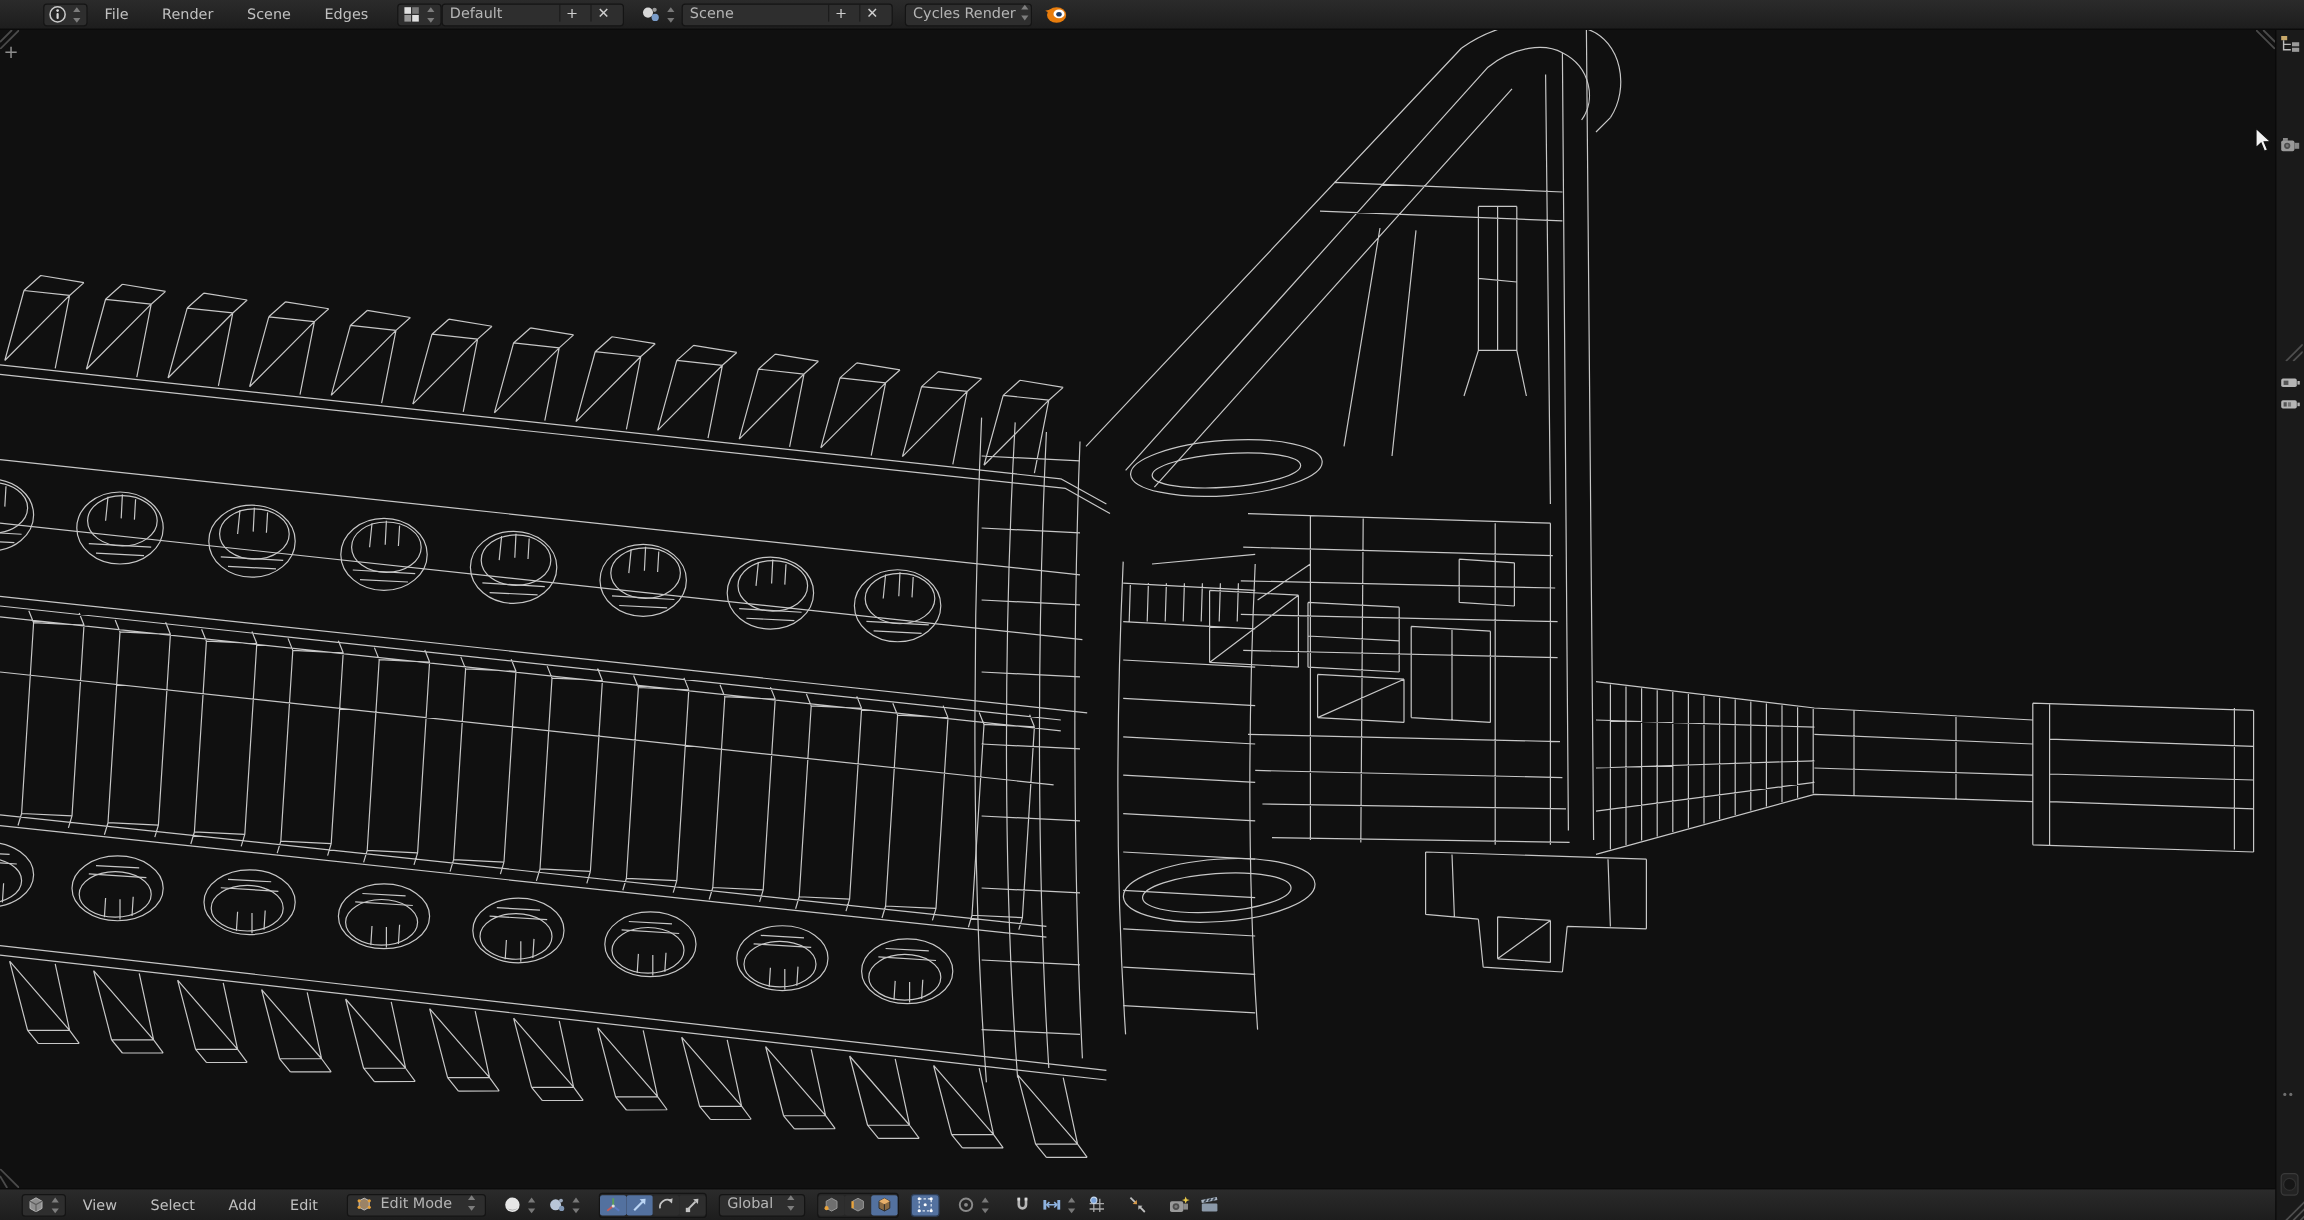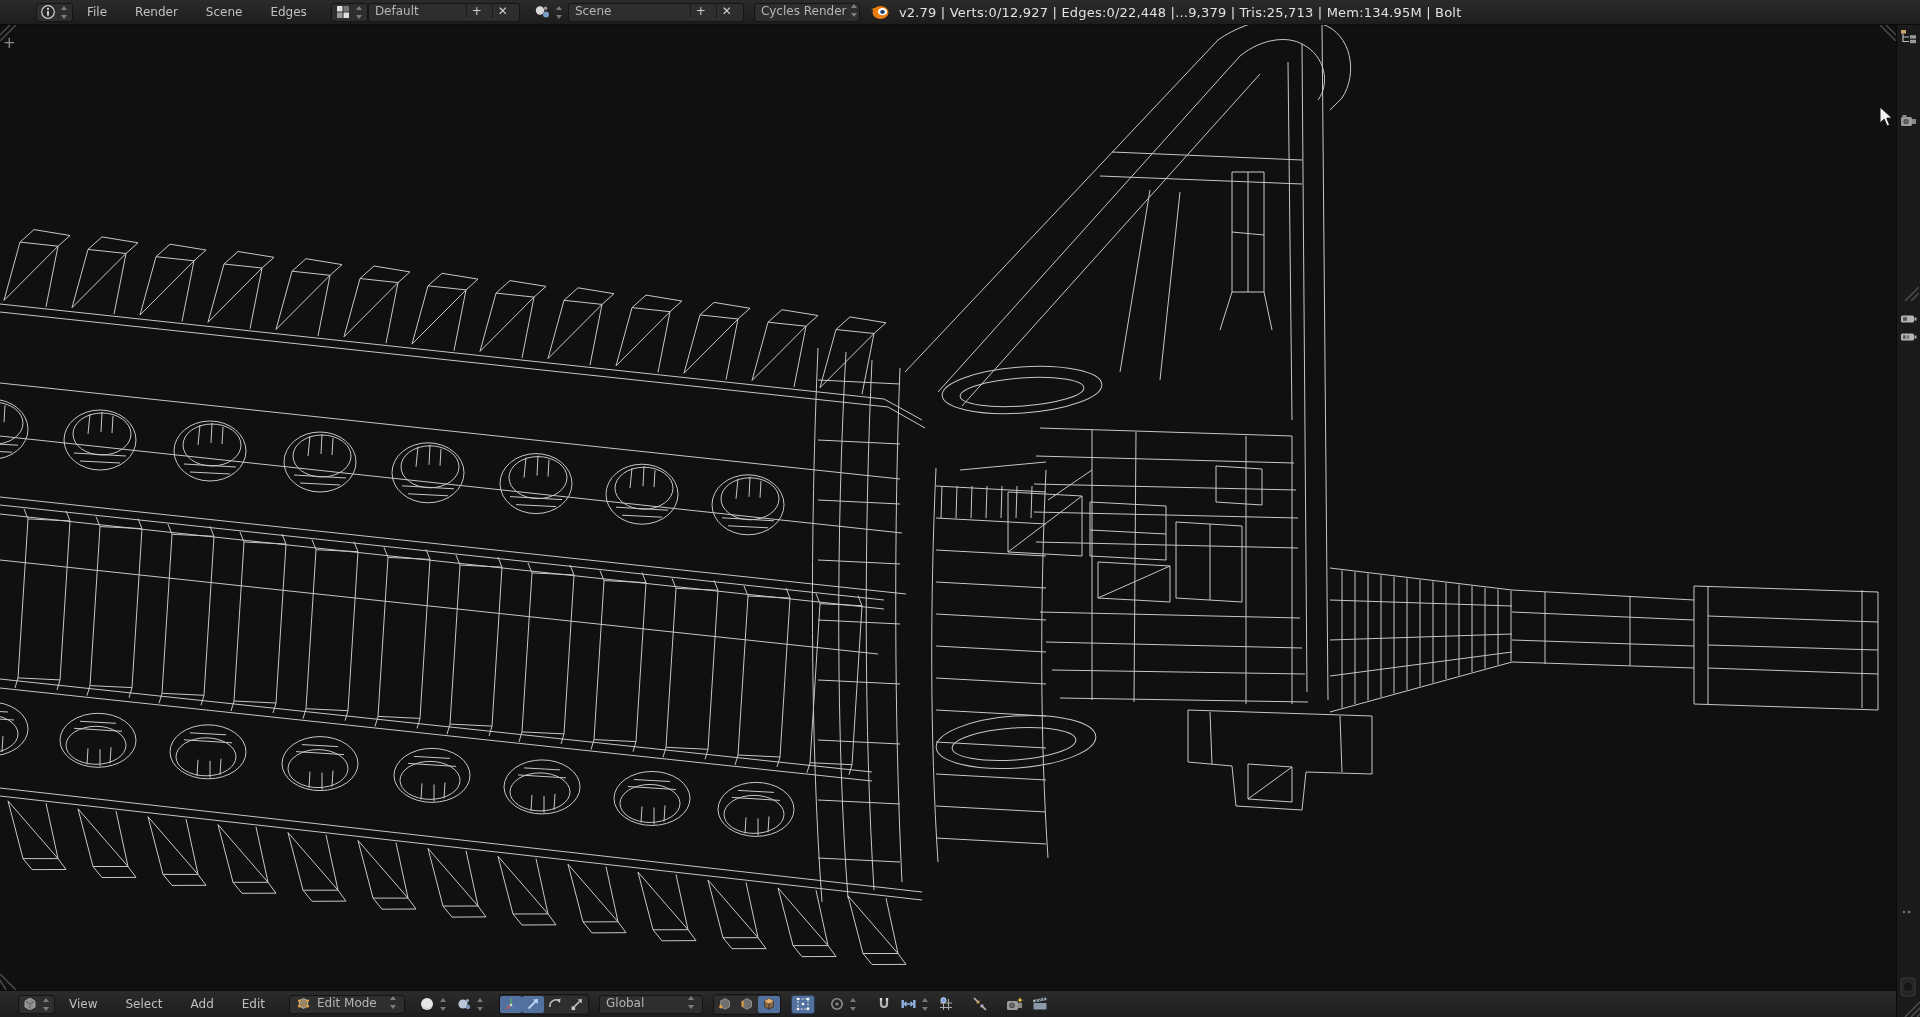--- a/index.html
+++ b/index.html
@@ -88,21 +88,20 @@
     <span style="flex:1">Cycles Render</span>
     <span class="stp"></span>
   </div>
   <div class="sep" style="width:18px"></div>
   <svg width="19" height="16" viewBox="0 0 19 16">
     <ellipse cx="10.5" cy="8.5" rx="8" ry="6.5" fill="#e87d0d"></ellipse>
     <ellipse cx="12.5" cy="7.6" rx="4.6" ry="3.7" fill="#fff"></ellipse>
     <ellipse cx="12.5" cy="7.9" rx="2.3" ry="1.9" fill="#1b3a66"></ellipse>
     <path d="M1 5 L8 3.2 L5 7 Z" fill="#e87d0d"></path>
   </svg>
-  <span id="stats">v2.79 | Verts:0/12,927 | Edges:0/22,448 |...9,379 | Tris:25,713 | Mem:134.95M | Bolt</span>
 </div>
 
 <div id="viewport">
   <svg id="wire" width="1896" height="965" viewBox="0 25 1896 965">
       <path d="M4.0 300.4L20.0 242.1M20.0 242.1L58.0 246.2M58.0 246.2L46.0 306.9M20.0 242.1L34.0 229.6M34.0 229.6L70.0 235.5M70.0 235.5L58.0 246.2M4.0 300.4L58.0 246.2M72.0 307.7L88.0 249.4M88.0 249.4L126.0 253.5M126.0 253.5L114.0 314.2M88.0 249.4L102.0 236.9M102.0 236.9L138.0 242.8M138.0 242.8L126.0 253.5M72.0 307.7L126.0 253.5M140.0 315.0L156.0 256.7M156.0 256.7L194.0 260.8M194.0 260.8L182.0 321.5M156.0 256.7L170.0 244.2M170.0 244.2L206.0 250.0M206.0 250.0L194.0 260.8M140.0 315.0L194.0 260.8M208.0 322.3L224.0 264.0M224.0 264.0L262.0 268.0M262.0 268.0L250.0 328.8M224.0 264.0L238.0 251.5M238.0 251.5L274.0 257.3M274.0 257.3L262.0 268.0M208.0 322.3L262.0 268.0M276.0 329.5L292.0 271.2M292.0 271.2L330.0 275.3M330.0 275.3L318.0 336.0M292.0 271.2L306.0 258.7M306.0 258.7L342.0 264.6M342.0 264.6L330.0 275.3M276.0 329.5L330.0 275.3M344.0 336.8L360.0 278.5M360.0 278.5L398.0 282.6M398.0 282.6L386.0 343.3M360.0 278.5L374.0 266.0M374.0 266.0L410.0 271.9M410.0 271.9L398.0 282.6M344.0 336.8L398.0 282.6M412.0 344.1L428.0 285.8M428.0 285.8L466.0 289.9M466.0 289.9L454.0 350.6M428.0 285.8L442.0 273.3M442.0 273.3L478.0 279.1M478.0 279.1L466.0 289.9M412.0 344.1L466.0 289.9M480.0 351.4L496.0 293.1M496.0 293.1L534.0 297.1M534.0 297.1L522.0 357.9M496.0 293.1L510.0 280.6M510.0 280.6L546.0 286.4M546.0 286.4L534.0 297.1M480.0 351.4L534.0 297.1M548.0 358.6L564.0 300.3M564.0 300.3L602.0 304.4M602.0 304.4L590.0 365.1M564.0 300.3L578.0 287.8M578.0 287.8L614.0 293.7M614.0 293.7L602.0 304.4M548.0 358.6L602.0 304.4M616.0 365.9L632.0 307.6M632.0 307.6L670.0 311.7M670.0 311.7L658.0 372.4M632.0 307.6L646.0 295.1M646.0 295.1L682.0 301.0M682.0 301.0L670.0 311.7M616.0 365.9L670.0 311.7M684.0 373.2L700.0 314.9M700.0 314.9L738.0 319.0M738.0 319.0L726.0 379.7M700.0 314.9L714.0 302.4M714.0 302.4L750.0 308.3M750.0 308.3L738.0 319.0M684.0 373.2L738.0 319.0M752.0 380.5L768.0 322.2M768.0 322.2L806.0 326.2M806.0 326.2L794.0 387.0M768.0 322.2L782.0 309.7M782.0 309.7L818.0 315.5M818.0 315.5L806.0 326.2M752.0 380.5L806.0 326.2M820.0 387.7L836.0 329.5M836.0 329.5L874.0 333.5M874.0 333.5L862.0 394.2M836.0 329.5L850.0 316.9M850.0 316.9L886.0 322.8M886.0 322.8L874.0 333.5M820.0 387.7L874.0 333.5M0.0 304.0L884.0 399.0M0.0 312.0L888.0 407.0M0.0 383.0L900.0 479.0M0.0 436.0L902.0 533.0M0.0 497.0L906.0 594.0M-34.0 442.2L18.0 445.2M-28.0 450.2L12.0 452.2M-18.0 403.2L-20.0 423.2M-6.0 401.2L-7.0 421.2M5.0 405.2L4.0 422.2M74.0 453.0L126.0 456.0M80.0 461.0L120.0 463.0M90.0 414.0L88.0 434.0M102.0 412.0L101.0 432.0M113.0 416.0L112.0 433.0M184.0 464.0L236.0 467.0M190.0 472.0L230.0 474.0M200.0 425.0L198.0 445.0M212.0 423.0L211.0 443.0M223.0 427.0L222.0 444.0M294.0 475.0L346.0 478.0M300.0 483.0L340.0 485.0M310.0 436.0L308.0 456.0M322.0 434.0L321.0 454.0M333.0 438.0L332.0 455.0M402.0 485.8L454.0 488.8M408.0 493.8L448.0 495.8M418.0 446.8L416.0 466.8M430.0 444.8L429.0 464.8M441.0 448.8L440.0 465.8M510.0 496.6L562.0 499.6M516.0 504.6L556.0 506.6M526.0 457.6L524.0 477.6M538.0 455.6L537.0 475.6M549.0 459.6L548.0 476.6M616.0 507.2L668.0 510.2M622.0 515.2L662.0 517.2M632.0 468.2L630.0 488.2M644.0 466.2L643.0 486.2M655.0 470.2L654.0 487.2M722.0 517.8L774.0 520.8M728.0 525.8L768.0 527.8M738.0 478.8L736.0 498.8M750.0 476.8L749.0 496.8M761.0 480.8L760.0 497.8M0.0 505.0L884.0 600.0M0.0 514.0L884.0 609.0M0.0 679.0L872.0 772.0M0.0 688.0L872.0 781.0M0.0 560.0L878.0 654.0M28.0 518.9L18.0 677.9M70.0 520.9L60.0 679.9M28.0 518.9L70.0 520.9M18.0 677.9L60.0 679.9M28.0 518.9L24.0 508.9M70.0 520.9L66.0 510.9M18.0 677.9L15.0 687.9M60.0 679.9L57.0 689.9M100.0 526.6L90.0 685.6M142.0 528.6L132.0 687.6M100.0 526.6L142.0 528.6M90.0 685.6L132.0 687.6M100.0 526.6L96.0 516.6M142.0 528.6L138.0 518.6M90.0 685.6L87.0 695.6M132.0 687.6L129.0 697.6M172.0 534.3L162.0 693.3M214.0 536.3L204.0 695.3M172.0 534.3L214.0 536.3M162.0 693.3L204.0 695.3M172.0 534.3L168.0 524.3M214.0 536.3L210.0 526.3M162.0 693.3L159.0 703.3M204.0 695.3L201.0 705.3M244.0 542.0L234.0 701.0M286.0 544.0L276.0 703.0M244.0 542.0L286.0 544.0M234.0 701.0L276.0 703.0M244.0 542.0L240.0 532.0M286.0 544.0L282.0 534.0M234.0 701.0L231.0 711.0M276.0 703.0L273.0 713.0M316.0 549.7L306.0 708.7M358.0 551.7L348.0 710.7M316.0 549.7L358.0 551.7M306.0 708.7L348.0 710.7M316.0 549.7L312.0 539.7M358.0 551.7L354.0 541.7M306.0 708.7L303.0 718.7M348.0 710.7L345.0 720.7M388.0 557.4L378.0 716.4M430.0 559.4L420.0 718.4M388.0 557.4L430.0 559.4M378.0 716.4L420.0 718.4M388.0 557.4L384.0 547.4M430.0 559.4L426.0 549.4M378.0 716.4L375.0 726.4M420.0 718.4L417.0 728.4M460.0 565.1L450.0 724.1M502.0 567.1L492.0 726.1M460.0 565.1L502.0 567.1M450.0 724.1L492.0 726.1M460.0 565.1L456.0 555.1M502.0 567.1L498.0 557.1M450.0 724.1L447.0 734.1M492.0 726.1L489.0 736.1M532.0 572.9L522.0 731.9M574.0 574.9L564.0 733.9M532.0 572.9L574.0 574.9M522.0 731.9L564.0 733.9M532.0 572.9L528.0 562.9M574.0 574.9L570.0 564.9M522.0 731.9L519.0 741.9M564.0 733.9L561.0 743.9M604.0 580.6L594.0 739.6M646.0 582.6L636.0 741.6M604.0 580.6L646.0 582.6M594.0 739.6L636.0 741.6M604.0 580.6L600.0 570.6M646.0 582.6L642.0 572.6M594.0 739.6L591.0 749.6M636.0 741.6L633.0 751.6M676.0 588.3L666.0 747.3M718.0 590.3L708.0 749.3M676.0 588.3L718.0 590.3M666.0 747.3L708.0 749.3M676.0 588.3L672.0 578.3M718.0 590.3L714.0 580.3M666.0 747.3L663.0 757.3M708.0 749.3L705.0 759.3M748.0 596.0L738.0 755.0M790.0 598.0L780.0 757.0M748.0 596.0L790.0 598.0M738.0 755.0L780.0 757.0M748.0 596.0L744.0 586.0M790.0 598.0L786.0 588.0M738.0 755.0L735.0 765.0M780.0 757.0L777.0 767.0M820.0 603.7L810.0 762.7M862.0 605.7L852.0 764.7M820.0 603.7L862.0 605.7M810.0 762.7L852.0 764.7M820.0 603.7L816.0 593.7M862.0 605.7L858.0 595.7M810.0 762.7L807.0 772.7M852.0 764.7L849.0 774.7M-34.0 717.0L14.0 720.0M-28.0 710.0L8.0 712.0M-20.0 737.0L-21.0 753.0M-8.0 738.0L-8.0 755.0M3.0 736.0L2.0 752.0M74.0 728.3L122.0 731.3M80.0 721.3L116.0 723.3M88.0 748.3L87.0 764.3M100.0 749.3L100.0 766.3M111.0 747.3L110.0 763.3M184.0 739.8L232.0 742.8M190.0 732.8L226.0 734.8M198.0 759.8L197.0 775.8M210.0 760.8L210.0 777.8M221.0 758.8L220.0 774.8M296.0 751.6L344.0 754.6M302.0 744.6L338.0 746.6M310.0 771.6L309.0 787.6M322.0 772.6L322.0 789.6M333.0 770.6L332.0 786.6M408.0 763.4L456.0 766.4M414.0 756.4L450.0 758.4M422.0 783.4L421.0 799.4M434.0 784.4L434.0 801.4M445.0 782.4L444.0 798.4M518.0 774.9L566.0 777.9M524.0 767.9L560.0 769.9M532.0 794.9L531.0 810.9M544.0 795.9L544.0 812.9M555.0 793.9L554.0 809.9M628.0 786.5L676.0 789.5M634.0 779.5L670.0 781.5M642.0 806.5L641.0 822.5M654.0 807.5L654.0 824.5M665.0 805.5L664.0 821.5M732.0 797.4L780.0 800.4M738.0 790.4L774.0 792.4M746.0 817.4L745.0 833.4M758.0 818.4L758.0 835.4M769.0 816.4L768.0 832.4M0.0 788.0L922.0 892.0M0.0 796.0L922.0 900.0M8.0 800.9L23.0 858.6M23.0 858.6L58.0 858.6M58.0 858.6L46.0 803.2M8.0 800.9L58.0 858.6M23.0 858.6L32.0 869.6M32.0 869.6L66.0 869.5M66.0 869.5L58.0 858.6M78.0 808.8L93.0 866.5M93.0 866.5L128.0 866.5M128.0 866.5L116.0 811.1M78.0 808.8L128.0 866.5M93.0 866.5L102.0 877.5M102.0 877.5L136.0 877.4M136.0 877.4L128.0 866.5M148.0 816.7L163.0 874.4M163.0 874.4L198.0 874.4M198.0 874.4L186.0 819.0M148.0 816.7L198.0 874.4M163.0 874.4L172.0 885.4M172.0 885.4L206.0 885.3M206.0 885.3L198.0 874.4M218.0 824.6L233.0 882.3M233.0 882.3L268.0 882.3M268.0 882.3L256.0 826.9M218.0 824.6L268.0 882.3M233.0 882.3L242.0 893.3M242.0 893.3L276.0 893.2M276.0 893.2L268.0 882.3M288.0 832.5L303.0 890.2M303.0 890.2L338.0 890.2M338.0 890.2L326.0 834.8M288.0 832.5L338.0 890.2M303.0 890.2L312.0 901.3M312.0 901.3L346.0 901.1M346.0 901.1L338.0 890.2M358.0 840.5L373.0 898.1M373.0 898.1L408.0 898.1M408.0 898.1L396.0 842.7M358.0 840.5L408.0 898.1M373.0 898.1L382.0 909.2M382.0 909.2L416.0 909.0M416.0 909.0L408.0 898.1M428.0 848.4L443.0 906.1M443.0 906.1L478.0 906.0M478.0 906.0L466.0 850.7M428.0 848.4L478.0 906.0M443.0 906.1L452.0 917.1M452.0 917.1L486.0 916.9M486.0 916.9L478.0 906.0M498.0 856.3L513.0 914.0M513.0 914.0L548.0 913.9M548.0 913.9L536.0 858.6M498.0 856.3L548.0 913.9M513.0 914.0L522.0 925.0M522.0 925.0L556.0 924.8M556.0 924.8L548.0 913.9M568.0 864.2L583.0 921.9M583.0 921.9L618.0 921.8M618.0 921.8L606.0 866.5M568.0 864.2L618.0 921.8M583.0 921.9L592.0 932.9M592.0 932.9L626.0 932.7M626.0 932.7L618.0 921.8M638.0 872.1L653.0 929.8M653.0 929.8L688.0 929.7M688.0 929.7L676.0 874.4M638.0 872.1L688.0 929.7M653.0 929.8L662.0 940.8M662.0 940.8L696.0 940.6M696.0 940.6L688.0 929.7M708.0 880.0L723.0 937.7M723.0 937.7L758.0 937.7M758.0 937.7L746.0 882.3M708.0 880.0L758.0 937.7M723.0 937.7L732.0 948.7M732.0 948.7L766.0 948.6M766.0 948.6L758.0 937.7M778.0 887.9L793.0 945.6M793.0 945.6L828.0 945.6M828.0 945.6L816.0 890.2M778.0 887.9L828.0 945.6M793.0 945.6L802.0 956.6M802.0 956.6L836.0 956.5M836.0 956.5L828.0 945.6M848.0 895.8L863.0 953.5M863.0 953.5L898.0 953.5M898.0 953.5L886.0 898.1M848.0 895.8L898.0 953.5M863.0 953.5L872.0 964.5M872.0 964.5L906.0 964.4M906.0 964.4L898.0 953.5M818.0 380.0L900.0 384.0M818.0 440.0L900.0 444.0M818.0 500.0L900.0 504.0M818.0 560.0L900.0 564.0M818.0 620.0L900.0 624.0M818.0 680.0L900.0 684.0M818.0 740.0L900.0 744.0M818.0 800.0L900.0 804.0M818.0 858.0L900.0 862.0M884.0 399.0L922.0 420.0M888.0 407.0L925.0 428.0M936.0 486.0L1046.0 492.0M936.0 518.0L1046.0 524.0M936.0 550.0L1046.0 556.0M936.0 582.0L1046.0 588.0M936.0 614.0L1046.0 620.0M936.0 646.0L1046.0 652.0M936.0 678.0L1046.0 684.0M936.0 710.0L1046.0 716.0M936.0 742.0L1046.0 748.0M936.0 774.0L1046.0 780.0M936.0 806.0L1046.0 812.0M936.0 838.0L1046.0 844.0M942.0 486.0L941.0 518.0M957.0 486.0L956.0 518.0M972.0 486.0L971.0 518.0M987.0 486.0L986.0 518.0M1002.0 486.0L1001.0 518.0M1017.0 486.0L1016.0 518.0M1032.0 486.0L1031.0 518.0M960.0 470.0L1046.0 462.0M1048.0 500.0L1092.0 470.0M1218.0 40.0L905.0 372.0M1240.0 56.0L938.0 392.0M1260.0 74.0L962.0 406.0M1322.0 24.0L1328.0 700.0M1302.0 44.0L1307.0 692.0M1288.0 62.0L1292.0 420.0M1342.0 98.0L1330.0 110.0M1112.0 152.0L1302.0 160.0M1100.0 176.0L1302.0 184.0M1232.0 172.0L1232.0 292.0M1248.0 172.0L1248.0 292.0M1264.0 172.0L1264.0 292.0M1232.0 172.0L1264.0 172.0M1232.0 292.0L1264.0 292.0M1232.0 232.0L1264.0 235.0M1232.0 292.0L1220.0 330.0M1264.0 292.0L1272.0 330.0M1150.0 190.0L1120.0 372.0M1180.0 192.0L1160.0 380.0M1040.0 428.0L1292.0 436.0M1036.0 456.0L1294.0 463.0M1034.0 484.0L1296.0 490.0M1034.0 512.0L1298.0 518.0M1036.0 542.0L1298.0 548.0M1040.0 612.0L1300.0 618.0M1046.0 642.0L1302.0 648.0M1052.0 670.0L1305.0 674.0M1060.0 698.0L1308.0 702.0M1092.0 430.0L1092.0 700.0M1136.0 432.0L1134.0 702.0M1246.0 436.0L1246.0 704.0M1292.0 436.0L1292.0 704.0M1008.0 492.0L1082.0 496.0M1082.0 496.0L1082.0 556.0M1008.0 552.0L1082.0 556.0M1008.0 492.0L1008.0 552.0M1008.0 552.0L1082.0 496.0M1090.0 502.0L1166.0 506.0M1166.0 506.0L1166.0 560.0M1090.0 556.0L1166.0 560.0M1090.0 502.0L1090.0 556.0M1090.0 530.0L1166.0 534.0M1098.0 562.0L1170.0 566.0M1170.0 566.0L1170.0 602.0M1098.0 598.0L1170.0 602.0M1098.0 562.0L1098.0 598.0M1098.0 598.0L1170.0 566.0M1176.0 522.0L1242.0 526.0M1242.0 526.0L1242.0 602.0M1176.0 598.0L1242.0 602.0M1176.0 522.0L1176.0 598.0M1210.0 524.0L1210.0 600.0M1216.0 466.0L1262.0 469.0M1262.0 469.0L1262.0 505.0M1216.0 502.0L1262.0 505.0M1216.0 466.0L1216.0 502.0M1188.0 710.0L1372.0 716.0M1188.0 710.0L1188.0 762.0M1188.0 762.0L1232.0 766.0M1232.0 766.0L1236.0 806.0M1236.0 806.0L1302.0 810.0M1302.0 810.0L1306.0 772.0M1306.0 772.0L1372.0 774.0M1372.0 716.0L1372.0 774.0M1248.0 764.0L1292.0 767.0M1292.0 767.0L1292.0 802.0M1248.0 799.0L1292.0 802.0M1248.0 764.0L1248.0 799.0M1248.0 799.0L1292.0 767.0M1210.0 712.0L1212.0 764.0M1340.0 716.0L1342.0 772.0M1330.0 568.0L1512.0 590.0M1330.0 712.0L1512.0 662.0M1342.0 570.5L1342.0 707.7M1355.0 572.0L1355.0 704.1M1368.0 573.6L1368.0 700.5M1381.0 575.2L1381.0 697.0M1394.0 576.7L1394.0 693.4M1407.0 578.3L1407.0 689.8M1420.0 579.9L1420.0 686.3M1433.0 581.5L1433.0 682.7M1446.0 583.0L1446.0 679.1M1459.0 584.6L1459.0 675.5M1472.0 586.2L1472.0 672.0M1485.0 587.8L1485.0 668.4M1498.0 589.3L1498.0 664.8M1511.0 590.9L1511.0 661.2M1330.0 600.0L1512.0 606.0M1330.0 640.0L1512.0 634.0M1330.0 676.0L1512.0 652.0M1512.0 590.0L1694.0 600.0M1512.0 662.0L1694.0 668.0M1512.0 612.0L1694.0 620.0M1512.0 640.0L1694.0 646.0M1545.0 592.0L1545.0 664.0M1630.0 596.0L1630.0 666.0M1694.0 586.0L1878.0 592.0M1694.0 704.0L1878.0 710.0M1694.0 586.0L1694.0 704.0M1708.0 587.0L1708.0 705.0M1708.0 616.0L1878.0 622.0M1708.0 645.0L1878.0 650.0M1708.0 668.0L1878.0 674.0M1862.0 590.0L1862.0 708.0M1878.0 592.0L1878.0 710.0" stroke="#c7c7c7" stroke-width="1" fill="none"></path>
       <path d="M818 348 C810 530 810 740 822 902 M846 352 C836 530 836 740 848 898 M872 360 C864 530 864 730 874 890 M900 368 C894 520 894 720 902 882 M936 468 C930 600 930 740 938 862 M1046 470 C1040 600 1040 740 1048 858 M1218 40 C1252 16 1298 12 1322 24 M1240 56 C1262 38 1288 36 1302 44 M1322 24 C1352 34 1358 74 1342 98 M1302 44 C1326 56 1330 84 1318 100" stroke="#c7c7c7" stroke-width="1" fill="none"></path>
       <ellipse cx="-8" cy="429.2" rx="36" ry="30" stroke="#c7c7c7" stroke-width="1" fill="none"></ellipse>
       <ellipse cx="-6" cy="423.2" rx="29" ry="21" stroke="#c7c7c7" stroke-width="1" fill="none"></ellipse>
       <ellipse cx="100" cy="440" rx="36" ry="30" stroke="#c7c7c7" stroke-width="1" fill="none"></ellipse>
       <ellipse cx="102" cy="434" rx="29" ry="21" stroke="#c7c7c7" stroke-width="1" fill="none"></ellipse>
@@ -260,21 +259,21 @@
     </div>
     <div class="ibtn">
       <svg width="16" height="16" viewBox="0 0 16 16">
         <path d="M4 12 L10.5 5.5" stroke="#c4c4c4" stroke-width="1.6"></path>
         <rect x="2.5" y="10.5" width="3.6" height="3.6" fill="#c4c4c4"></rect>
         <path d="M13 3 L12.6 7.4 L8.6 3.4 Z" fill="#c4c4c4"></path>
       </svg>
     </div>
   </div>
   <div class="sep" style="width:4px"></div>
-  <div class="field" style="width:104px">
+  <div class="field" style="width:72px">
     <span style="flex:1">Global</span>
     <span class="stp"></span>
   </div>
   <div class="sep"></div>
   <div class="grp">
     <div class="ibtn">
       <svg width="16" height="16" viewBox="0 0 16 16">
         <path d="M3.5 5 L8 2.6 L12.5 5 L12.5 10.8 L8 13.2 L3.5 10.8 Z" fill="#6f6f6f" stroke="#9a9a9a" stroke-width=".8"></path>
         <circle cx="3.8" cy="10.8" r="1.7" fill="#e8a33c"></circle>
       </svg>

